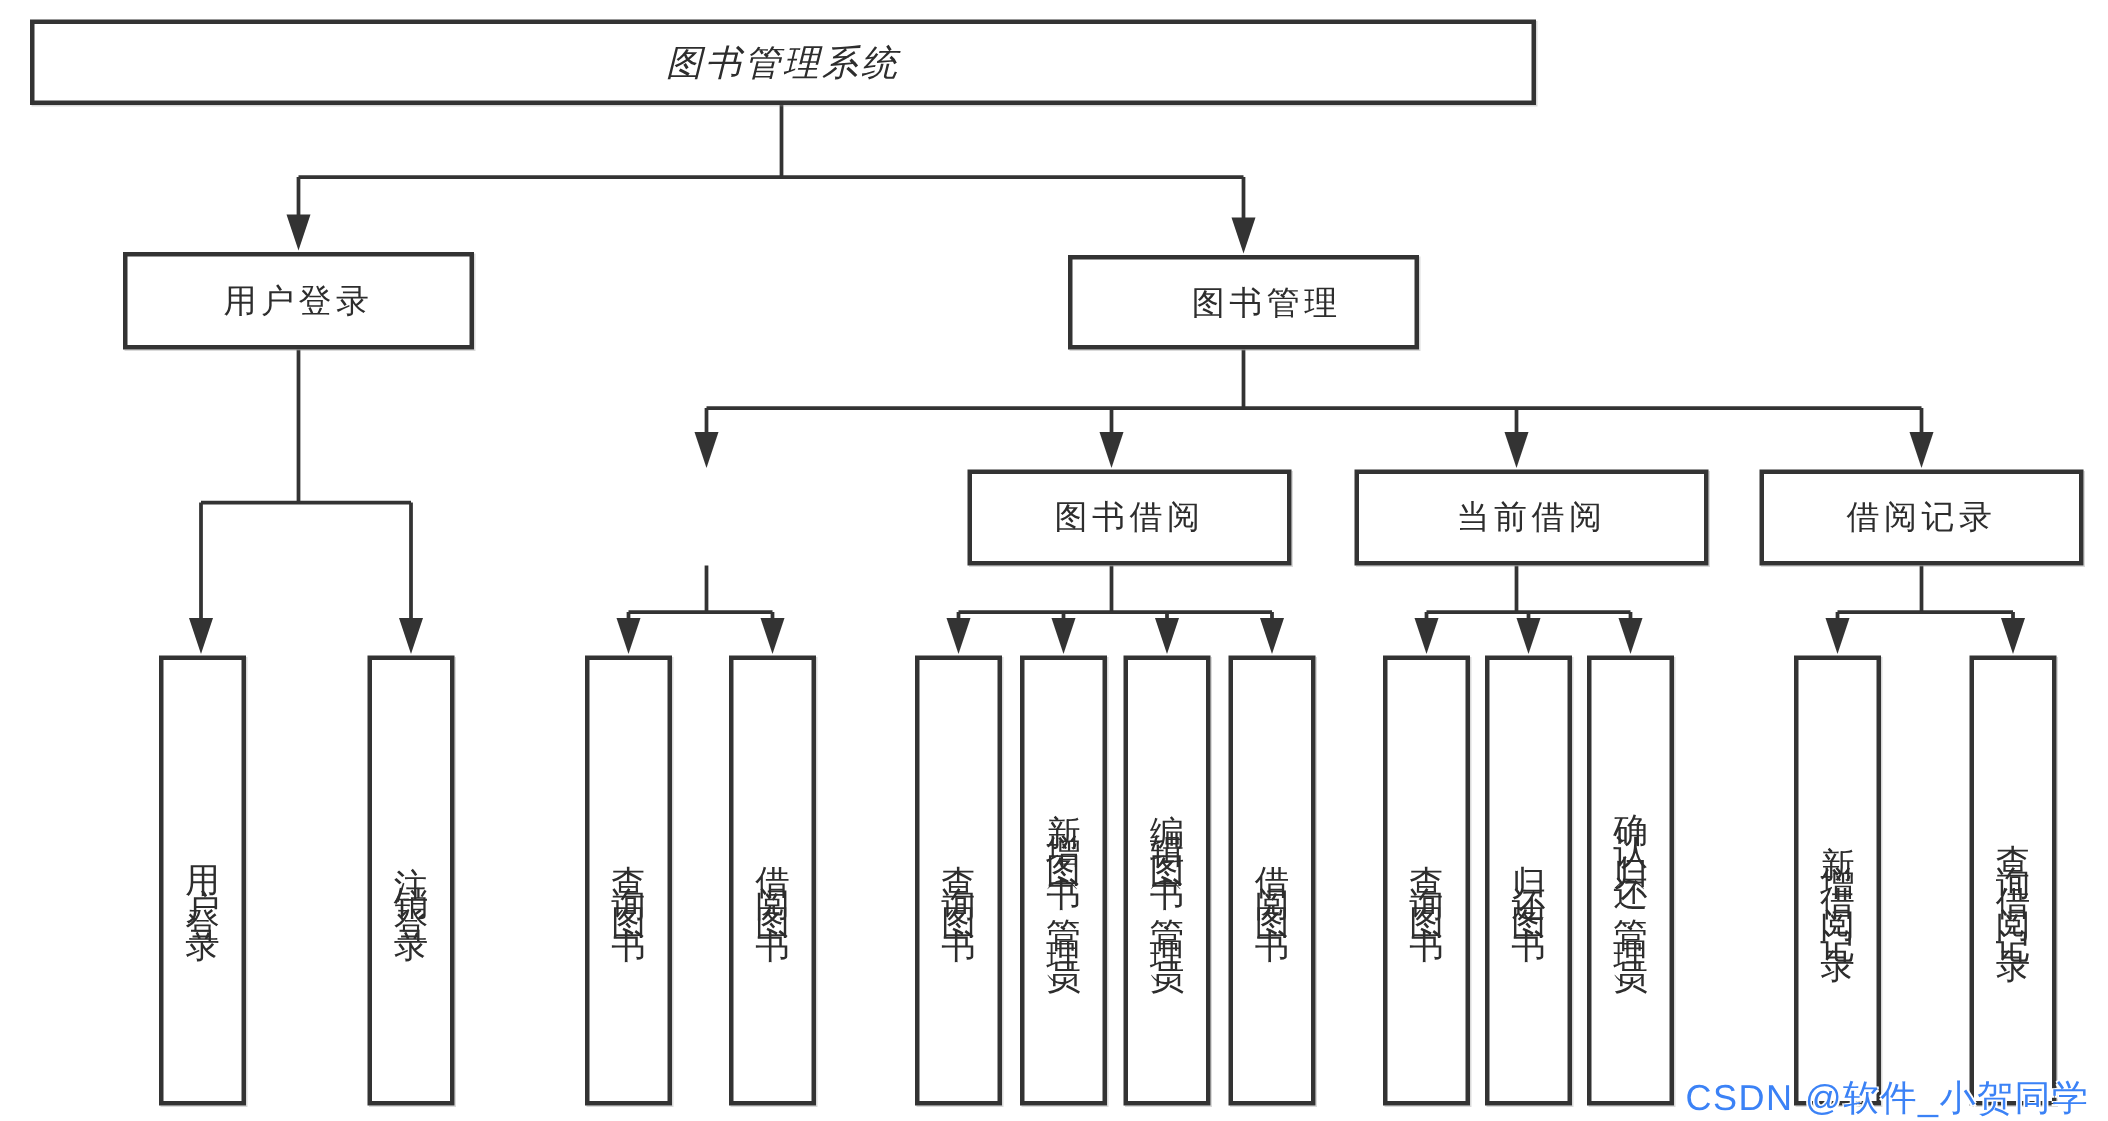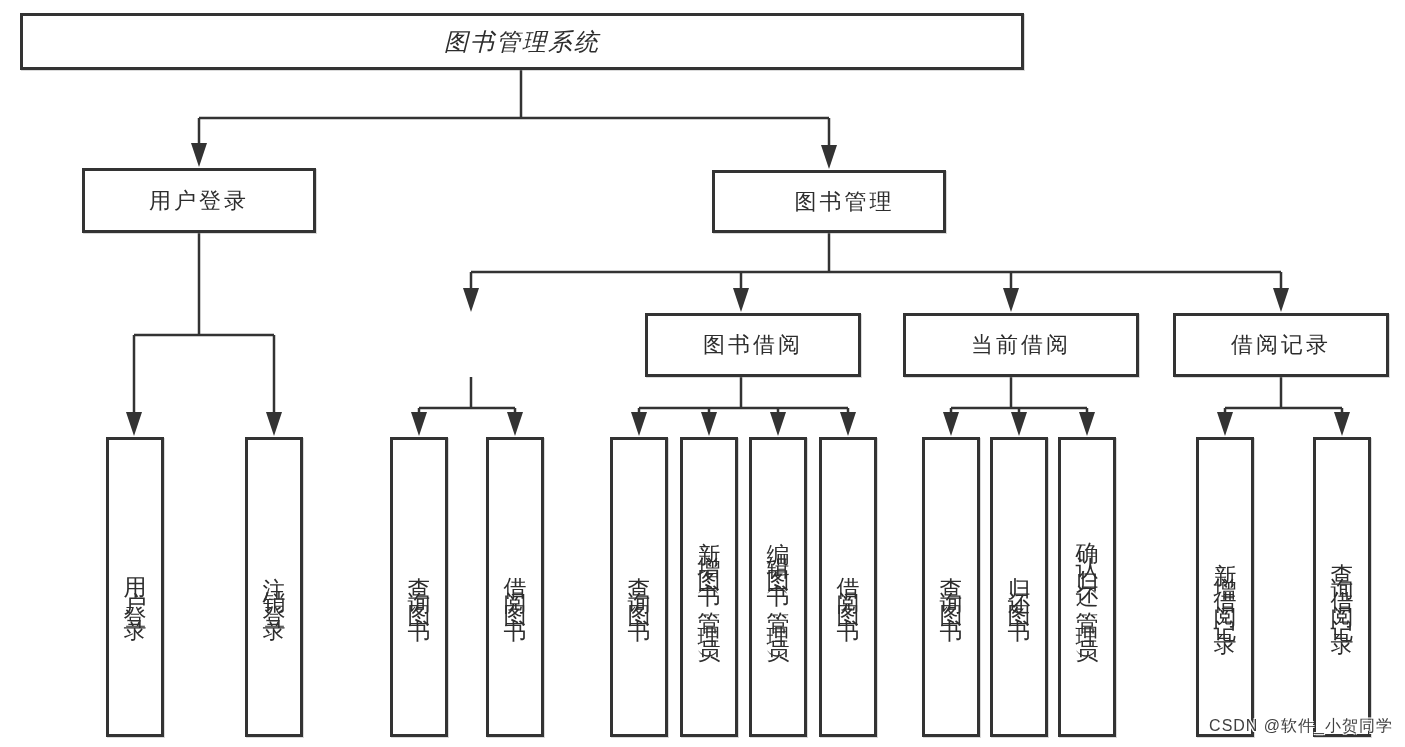--- a/index.html
+++ b/index.html
@@ -48,23 +48,23 @@
   .leaf   { top: 437px; width: 58px; height: 300px; }
   .n-a1 { left: 106px; }  .n-a2 { left: 245px; }
   .n-b1 { left: 390px; }  .n-b2 { left: 486px; }
   .n-c1 { left: 610px; }  .n-c2 { left: 680px; }  .n-c3 { left: 749px; }  .n-c4 { left: 819px; }
   .n-d1 { left: 922px; }  .n-d2 { left: 990px; }  .n-d3 { left: 1058px; }
   .n-e1 { left: 1196px; } .n-e2 { left: 1313px; }
   .watermark {
     position: absolute;
     right: 12px;
     top: 716px;
-    font-size: 16px;
+    font-size: 24px;
     letter-spacing: 1px;
-    color: #404040;
+    color: #3b82f6;
     z-index: 6;
     text-shadow: 1px 1px 0 #ffffff, -1px -1px 0 #ffffff, 1px -1px 0 #ffffff, -1px 1px 0 #ffffff;
     white-space: nowrap;
   }
 </style>
 </head>
 <body>
 
 <div class="canvas">
 

